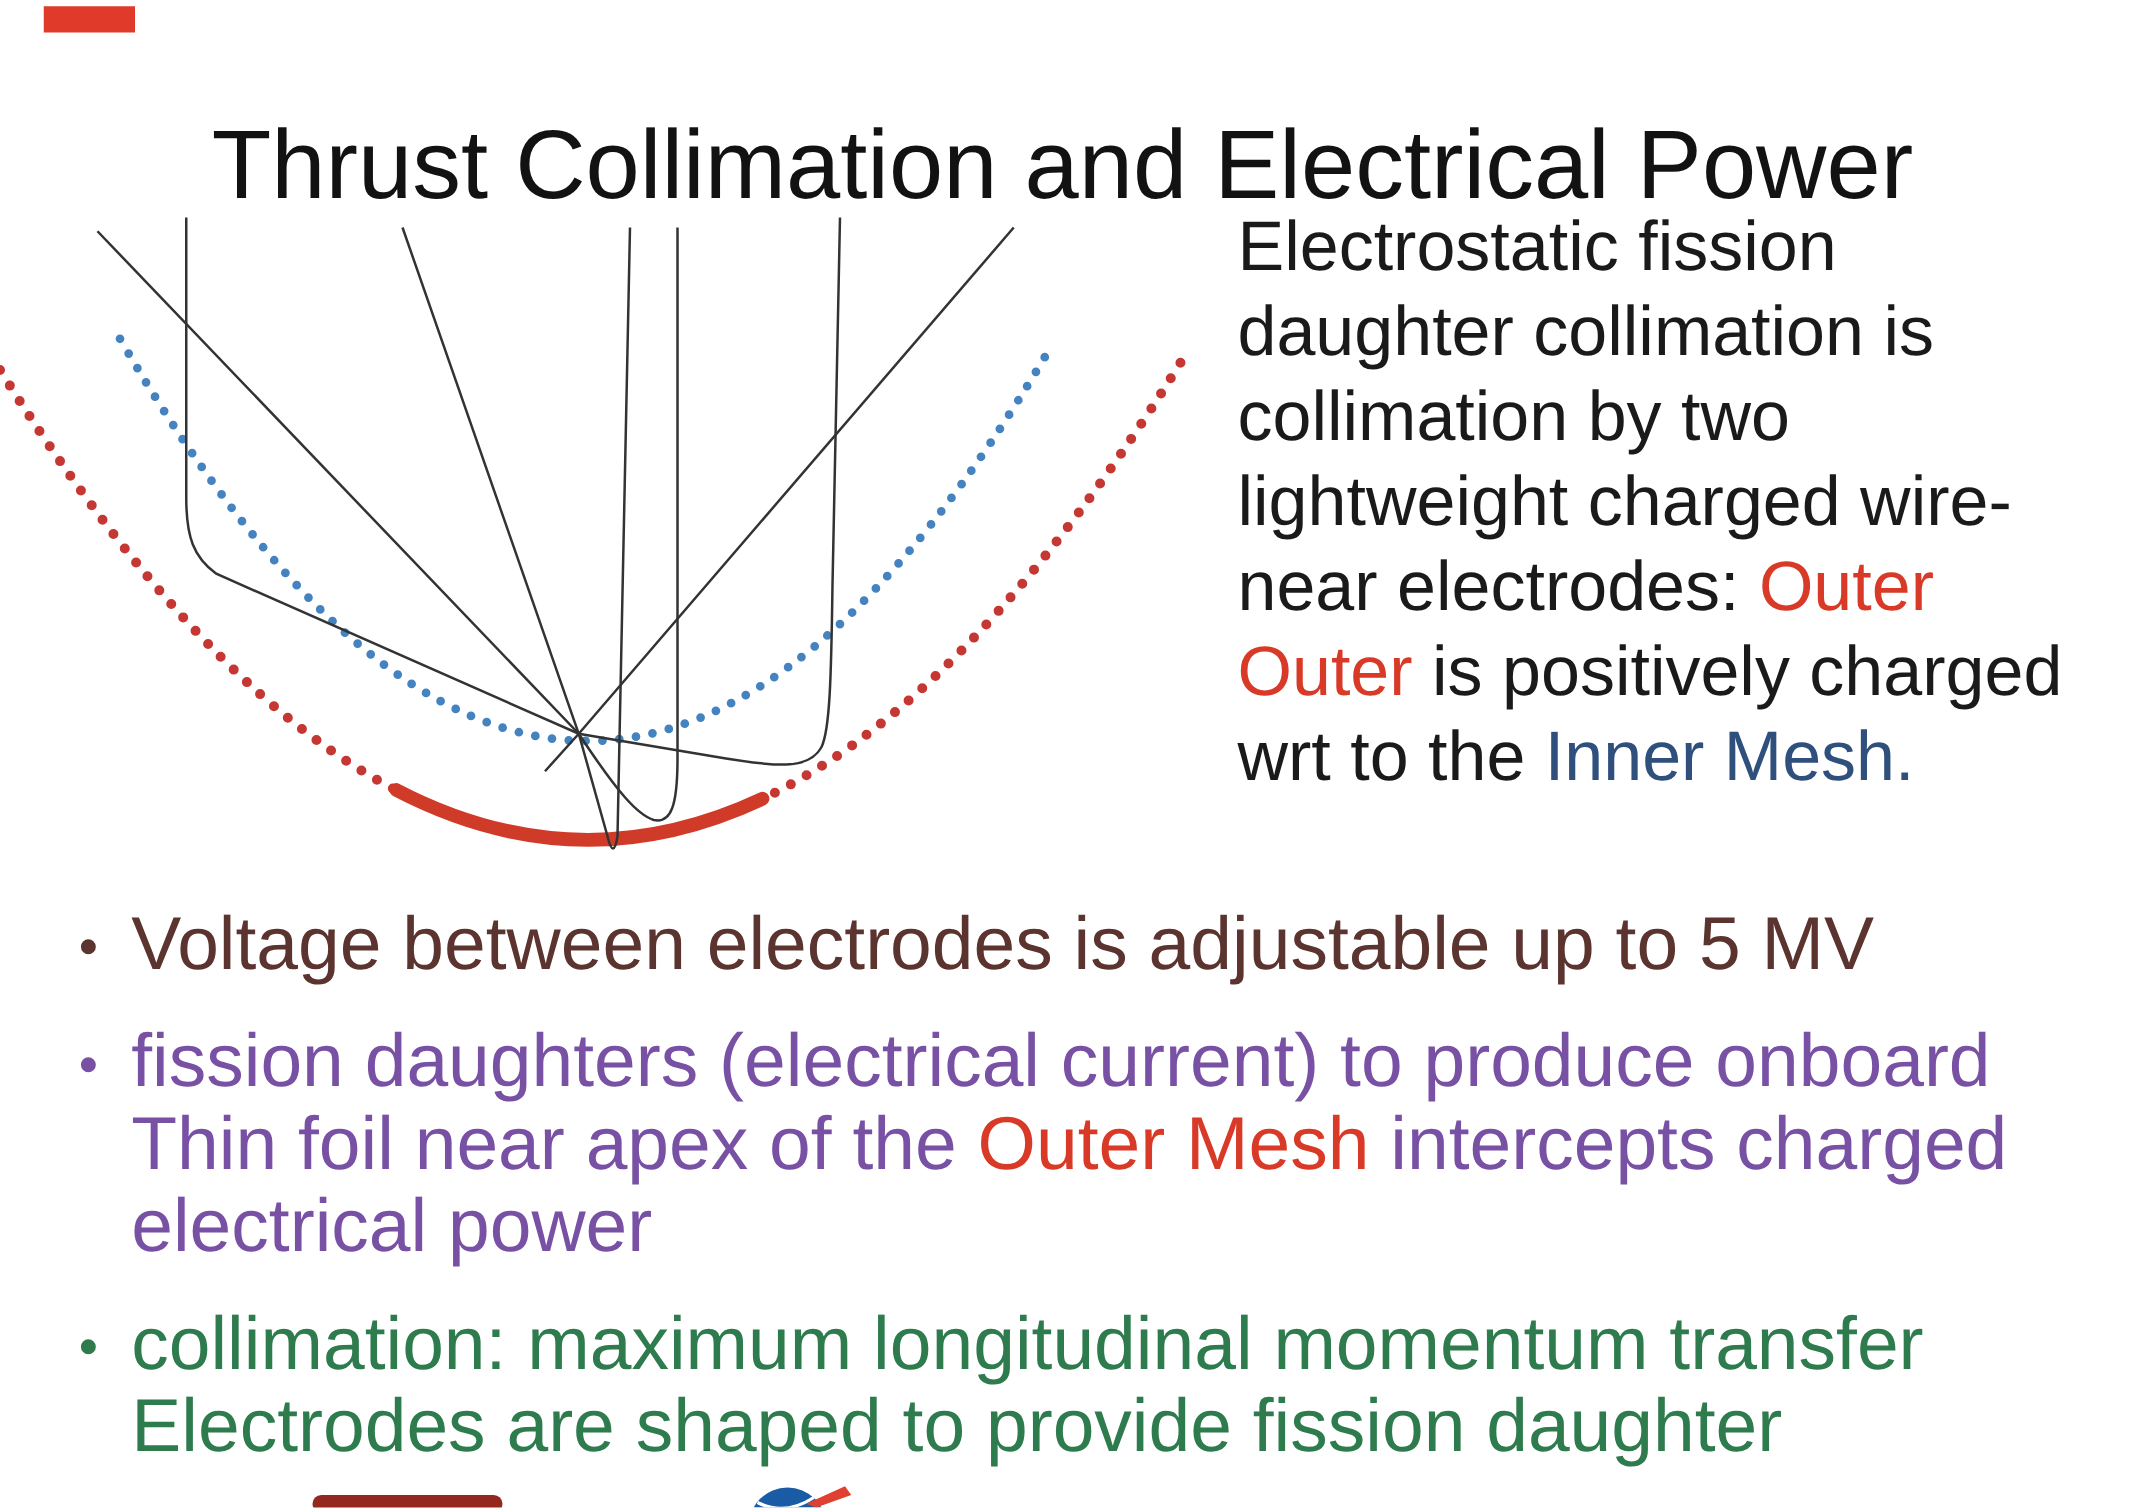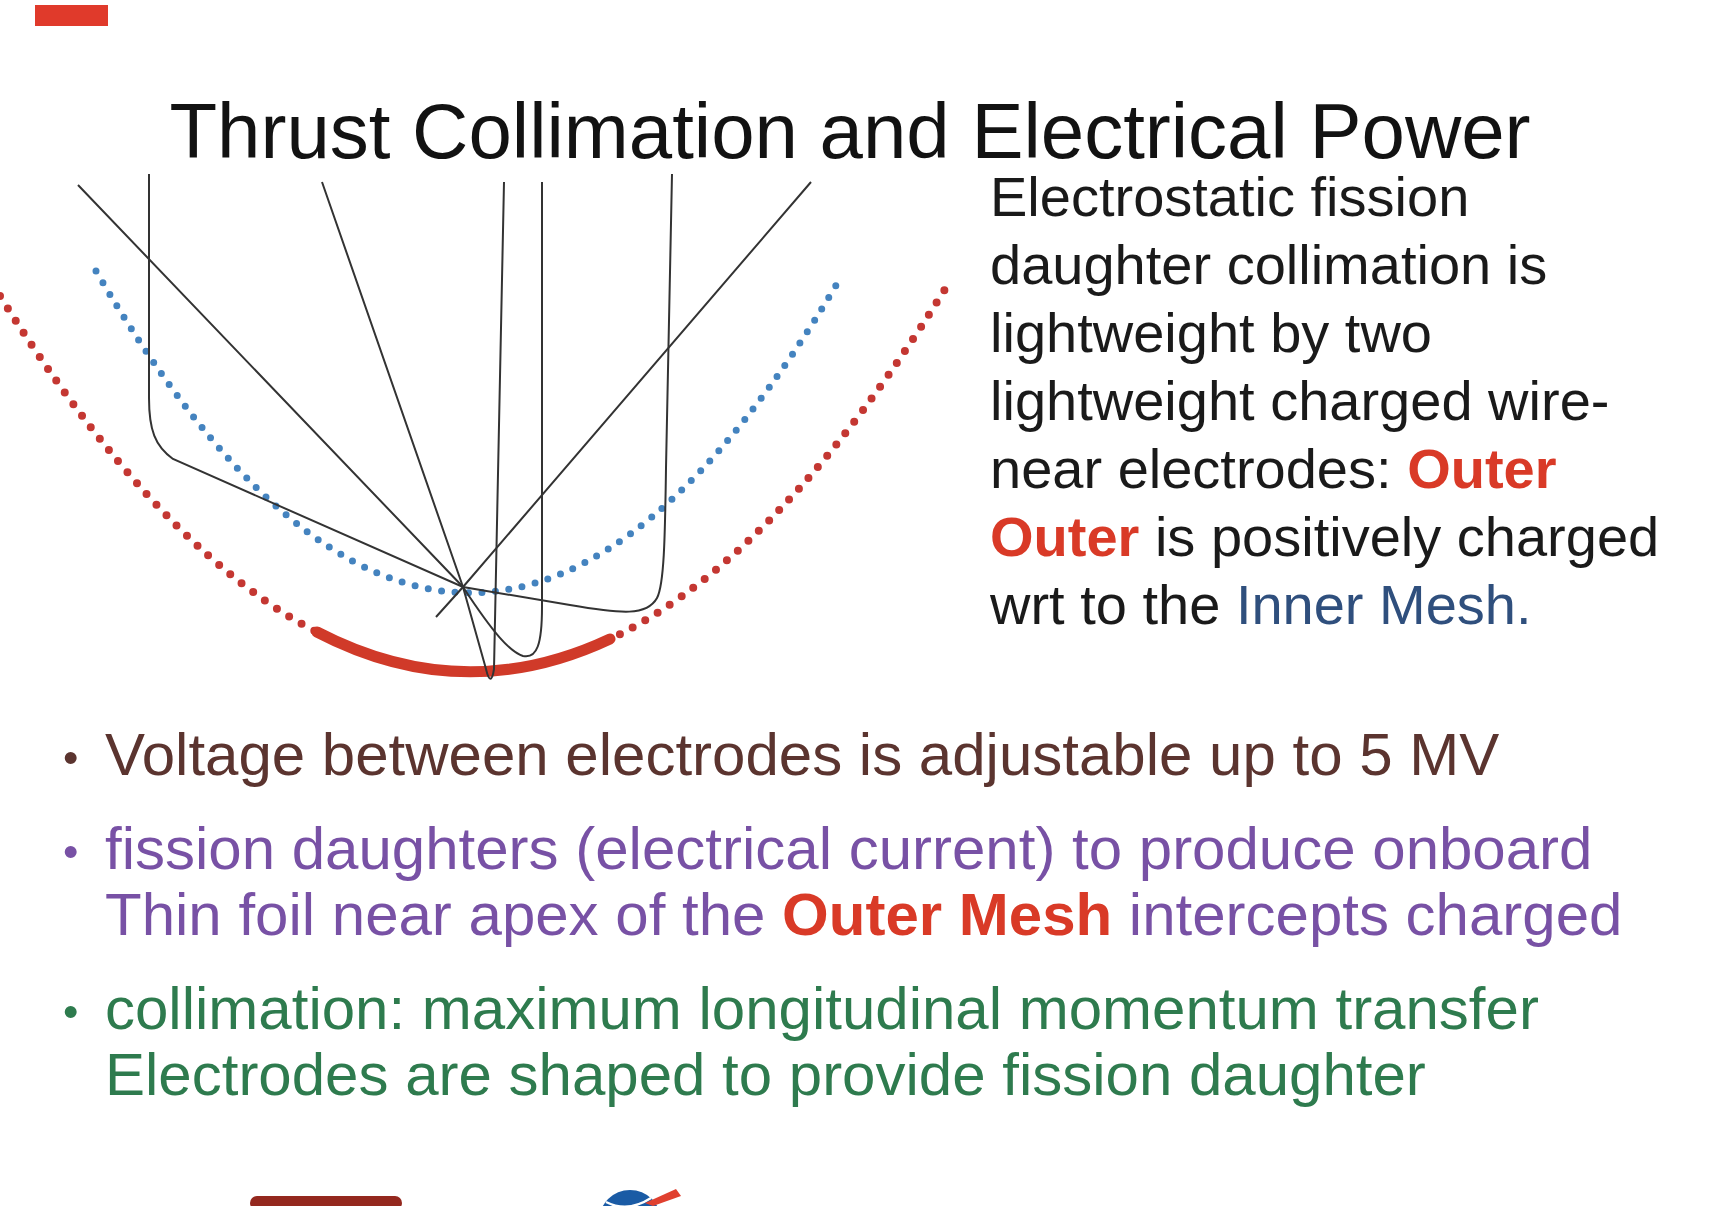--- a/index.html
+++ b/index.html
@@ -15,21 +15,21 @@
   }
   .diagram-svg{position:absolute;left:0;top:0;width:1716px;height:1206px;pointer-events:none;}
   .traj{fill:none;stroke:var(--trajectory);stroke-width:2;}
   .mesh-blue{fill:none;stroke:var(--blue_mesh);stroke-width:7;stroke-linecap:round;stroke-dasharray:0 13.5;}
   .mesh-red{fill:none;stroke:var(--red_mesh);stroke-width:8;stroke-linecap:round;stroke-dasharray:0 14.5;}
   .foil-arc{fill:none;stroke:var(--red_solid);stroke-width:11;stroke-linecap:round;}
   .paragraph{
     position:absolute;left:990px;top:163px;width:740px;
     font-size:56px;line-height:68px;color:#1a1a1a;
   }
-  .accent-red{color:var(--red_accent);font-weight:bold;margin-top:20px;}
+  .accent-red{color:var(--red_accent);font-weight:normal;margin-top:20px;}
   .accent-navy{color:var(--navy_accent);font-weight:normal;}
   .bullets{position:absolute;left:61px;top:722px;width:1650px;font-size:60px;line-height:66px;}
   .bullet{position:relative;padding-left:44px;margin-bottom:28px;}
   .bullet .marker{position:absolute;left:2px;top:3px;font-size:44px;}
   .maroon{color:var(--maroon);}
   .purple{color:var(--purple);}
   .green{color:var(--green);}
   .blob{position:absolute;left:250px;top:1196px;width:152px;height:14px;border-radius:7px;background:var(--bottom_blob);}
   .nasa{position:absolute;left:0;top:0;width:1716px;height:1206px;pointer-events:none;}
 </style>
@@ -46,38 +46,39 @@
   <path class="foil-arc" d="M317,632 Q463,708 610,639"></path>
   <path class="traj" d="M78,185 L463,587 C494,634 510,652 523,656 C537,659 542,644 542,607 L542,182"></path>
   <path class="traj" d="M322,182 L463,587 L486,669 C489,682 492,682 494,669 L504,182"></path>
   <path class="traj" d="M149,174 L149,398 C149,430 155,446 173,459 L463,587 L570,605 C622,614 647,616 657,598 C664,585 665,540 666,468 L672,174"></path>
   <path class="traj" d="M811,182 L463,587 L436,617"></path>
 </svg>
 
 <div class="paragraph">
   <div><span>Electrostatic fission</span></div>
   <div><span>daughter collimation is</span></div>
-  <div><span>lightweight by two</span></div>
+  <div><span>collimation by two</span></div>
   <div><span>lightweight charged wire-</span></div>
   <div><span>near electrodes: </span><span class="accent-red">Outer</span></div>
   <div><span class="accent-red">Outer</span><span> is positively charged</span></div>
   <div><span>wrt to the </span><span class="accent-navy">Inner Mesh</span><span class="accent-navy">.</span></div>
 </div>
 
 <div class="bullets">
 
   <div class="bullet maroon">
     <span class="marker">•</span>
     <div><span>Voltage between electrodes is adjustable up to 5 MV</span></div>
   </div>
 
   <div class="bullet purple">
     <span class="marker">•</span>
     <div><span>fission daughters (electrical current) to produce onboard</span></div>
     <div><span>Thin foil near apex of the </span><span class="accent-red">Outer Mesh</span><span> intercepts charged</span></div>
+    <div><span>electrical power</span></div>
   </div>
 
   <div class="bullet green">
     <span class="marker">•</span>
     <div><span>collimation: maximum longitudinal momentum transfer</span></div>
     <div><span>Electrodes are shaped to provide fission daughter</span></div>
   </div>
 
 </div>
 

